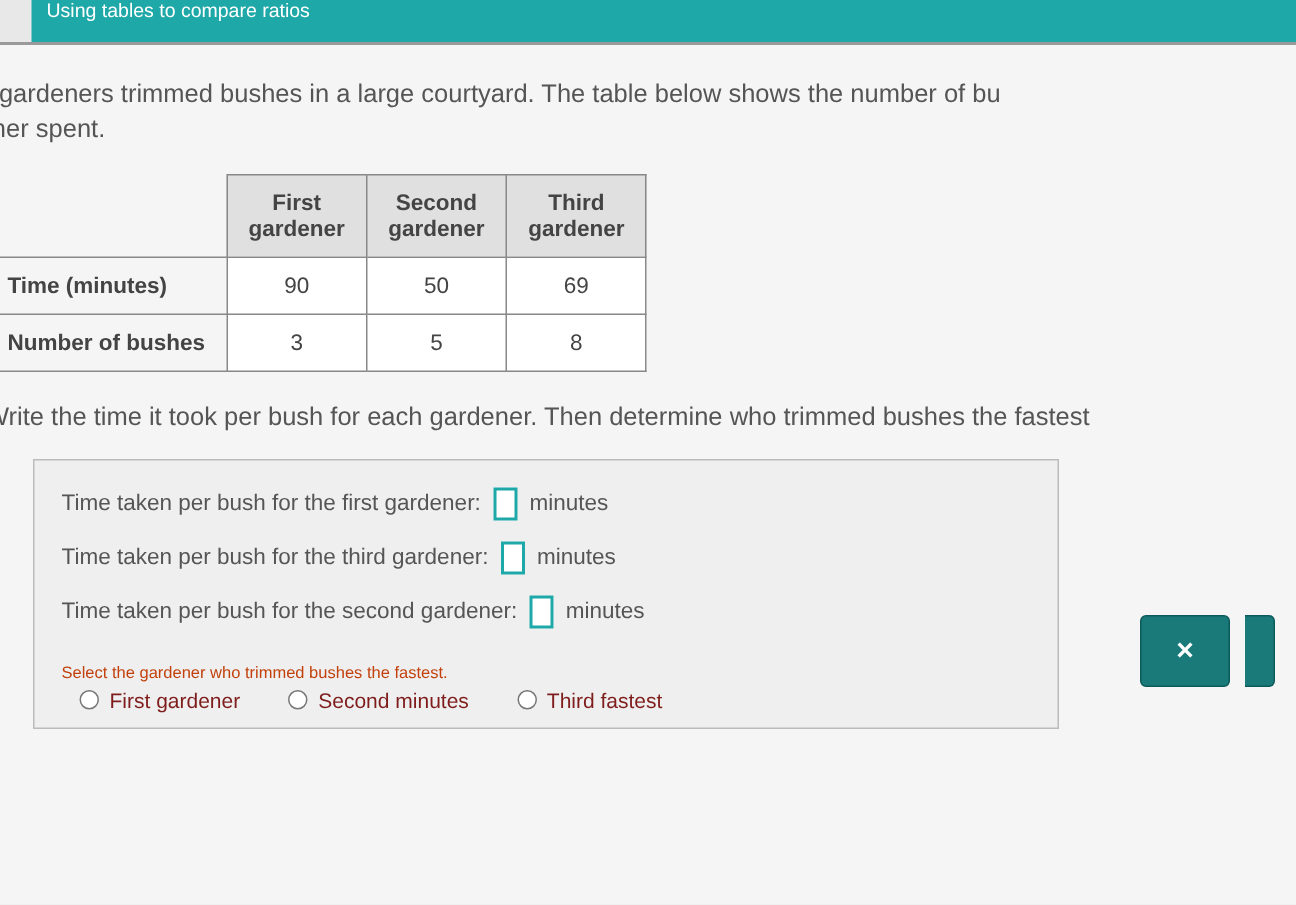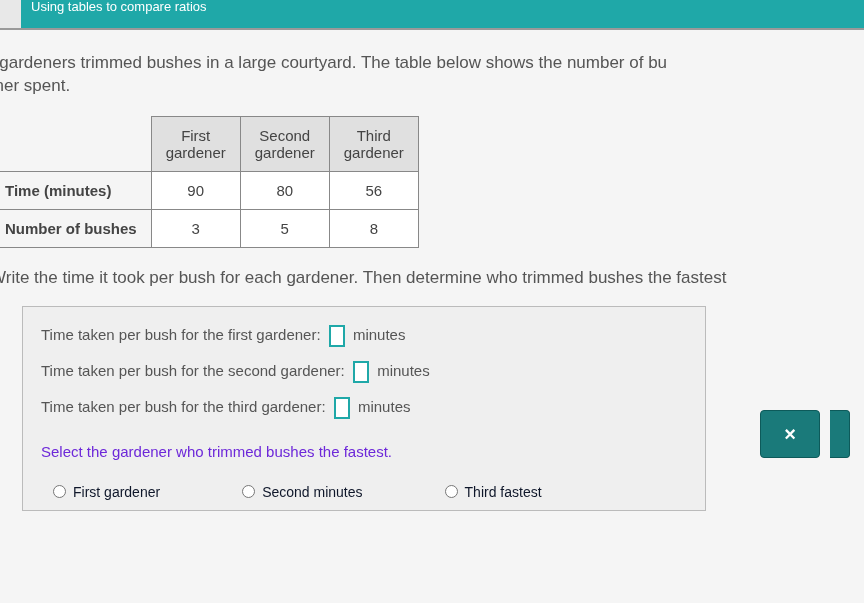--- a/index.html
+++ b/index.html
@@ -44,21 +44,21 @@
   }
   .data-table th, .data-table td {
     border: 1px solid #888;
     padding: 10px 14px;
     text-align: center;
     font-size: 15px;
     color: #444;
   }
   .data-table th {
     background: #e0e0e0;
-    font-weight: 400;
+    font-weight: 700;
   }
   .data-table .rowhead {
     text-align: left;
     font-weight: 700;
     background: #f5f5f5;
   }
   .data-table td.num { background: #fff; }
   .data-table .corner { border-top: none; border-left: none; background: #f5f5f5; }
   .instruction {
     font-size: 17px;
@@ -81,31 +81,31 @@
   .input-box {
     display: inline-block;
     width: 16px;
     height: 22px;
     border: 2px solid #1fa8a8;
     background: #fff;
     vertical-align: middle;
     margin: 0 4px;
   }
   .select-line {
-    font-size: 15px;
-    color: #6d28d9;
+    font-size: 11px;
+    color: #c2410c;
     margin-top: 24px;
-    margin-bottom: 24px;
+    margin-bottom: 4px;
   }
   .radios {
     display: flex;
-    gap: 82px;
+    gap: 32px;
     padding-left: 12px;
     font-size: 14px;
-    color: #0f172a;
+    color: #7f1d1d;
   }
   .radio-opt { display: flex; align-items: center; gap: 7px; }
   .radio-circle {
     width: 13px; height: 13px;
     border: 1.5px solid #777;
     border-radius: 50%;
     background: #fff;
   }
   .side-controls {
     position: absolute;
@@ -151,47 +151,47 @@
     <tbody>
         <tr>
       <th class="corner"></th>
       <th><span>First<br>gardener</span></th>
       <th><span>Second<br>gardener</span></th>
       <th><span>Third<br>gardener</span></th>
     </tr>
     <tr>
       <td class="rowhead">Time (minutes)</td>
       <td class="num">90</td>
-      <td class="num">80</td>
-      <td class="num">56</td>
+      <td class="num">50</td>
+      <td class="num">69</td>
     </tr>
     <tr>
       <td class="rowhead">Number of bushes</td>
       <td class="num">3</td>
       <td class="num">5</td>
       <td class="num">8</td>
     </tr>
   </tbody>
     </table>
 
   <div class="instruction">Write the time it took per bush for each gardener. Then determine who trimmed bushes the fastest</div>
 
   <div class="answer-box">
     <div class="ans-line">
       <span>Time taken per bush for the first gardener:</span>
       <span class="input-box"></span>
       <span>minutes</span>
     </div>
     <div class="ans-line">
-      <span>Time taken per bush for the second gardener:</span>
+      <span>Time taken per bush for the third gardener:</span>
       <span class="input-box"></span>
       <span>minutes</span>
     </div>
     <div class="ans-line">
-      <span>Time taken per bush for the third gardener:</span>
+      <span>Time taken per bush for the second gardener:</span>
       <span class="input-box"></span>
       <span>minutes</span>
     </div>
 
     <div class="select-line">Select the gardener who trimmed bushes the fastest.</div>
     <div class="radios">
       <div class="radio-opt">
         <span class="radio-circle"></span>
         <span>First gardener</span>
       </div>

